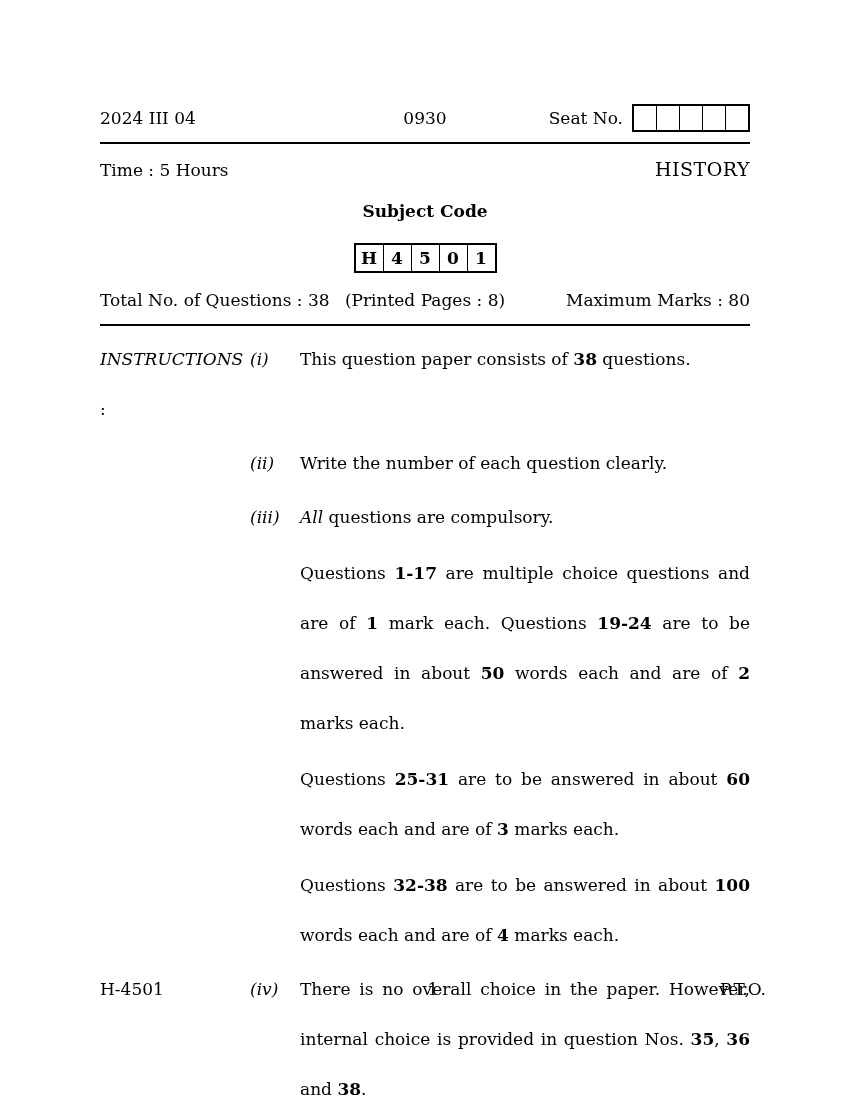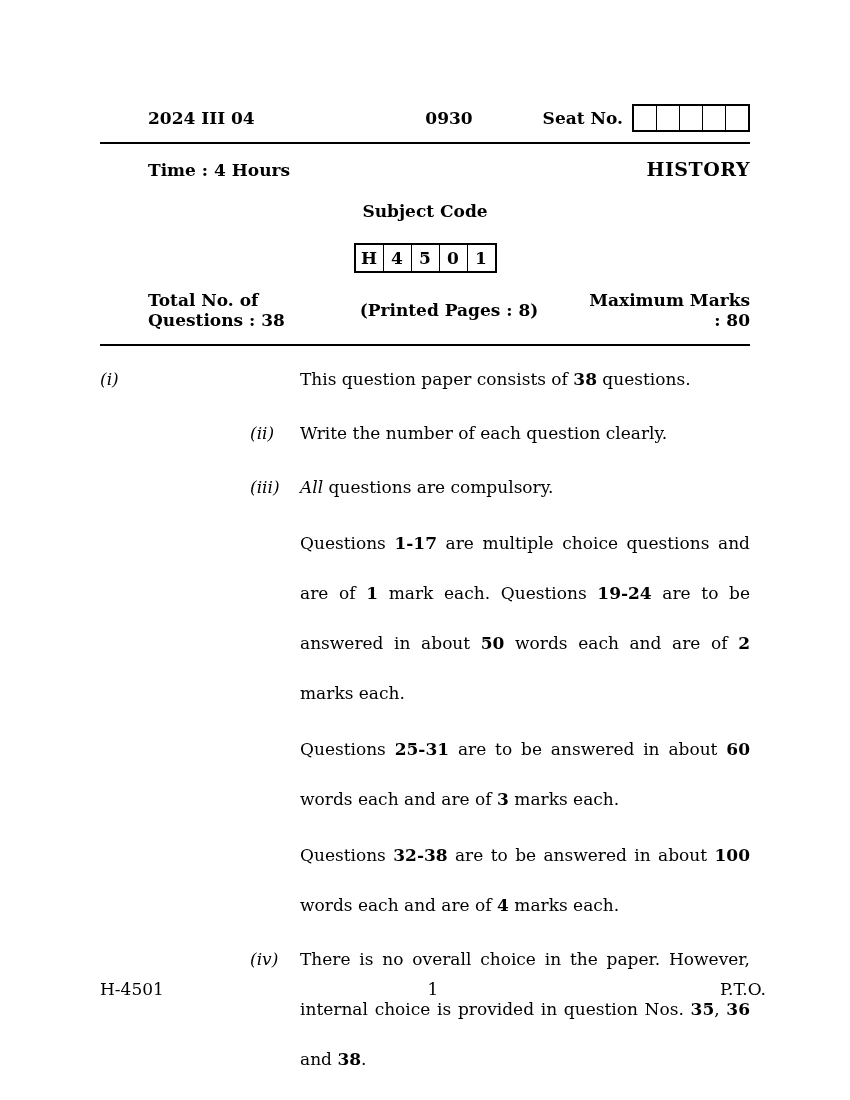--- a/index.html
+++ b/index.html
@@ -7,21 +7,21 @@
     position: relative;
     width: 850px; height: 1100px;
     margin: 0 auto;
     background: #ffffff;
     color: #000000;
     font-family: "DejaVu Serif", "Liberation Serif", serif;
     font-size: 17px;
     overflow: hidden;
   }
   .content { padding: 104px 100px 0 100px; }
-  .bold { font-weight: bold; margin-left: 48px; }
+  .bold { font-weight: normal; }
   .b { font-weight: bold; }
   .i { font-style: italic; }
   .grid3 { display: grid; grid-template-columns: 1fr auto 1fr; align-items: center; }
   .grid3 .left   { text-align: left;  justify-self: start; }
   .grid3 .center { text-align: center; justify-self: center; }
   .grid3 .right  { text-align: right; justify-self: end; }
 
   .header-row { min-height: 28px; }
   .seat-group { display: inline-flex; align-items: center; gap: 9px; }
   .seat-boxes { display: inline-flex; border: 2px solid #000; background: #fff; }
@@ -77,21 +77,21 @@
             <span class="seat-cell"></span>
             <span class="seat-cell"></span>
           </span>
         </span>
       </div>
     </div>
 
     <hr class="rule">
 
     <div class="row2">
-      <div class="bold">Time : 4 Hours</div>
+      <div class="bold">Time : 5 Hours</div>
       <div class="bold subject-title">HISTORY</div>
     </div>
 
     <div class="subject-code-label">Subject Code</div>
     <div class="code-box-wrap">
       <span class="code-boxes">
         <span class="code-cell">H</span>
         <span class="code-cell">4</span>
         <span class="code-cell">5</span>
         <span class="code-cell">0</span>
@@ -104,20 +104,21 @@
       <div class="center bold">(Printed Pages : 8)</div>
       <div class="right bold">Maximum Marks : 80</div>
     </div>
 
     <hr class="rule rule2">
 
     <div class="instructions">
 
       <div class="inst-row">
         <div class="inst-gutter">
+          <div class="inst-prefix"><span class="i">INSTRUCTIONS</span><span> : </span></div>
           <div class="inst-num">(i)</div>
         </div>
         <div class="inst-body">
           <div class="block"><span>This question paper consists of </span><span class="b">38</span><span> questions.</span></div>
         </div>
       </div>
 
       <div class="inst-row">
         <div class="inst-gutter">
           <div class="inst-prefix"></div>

